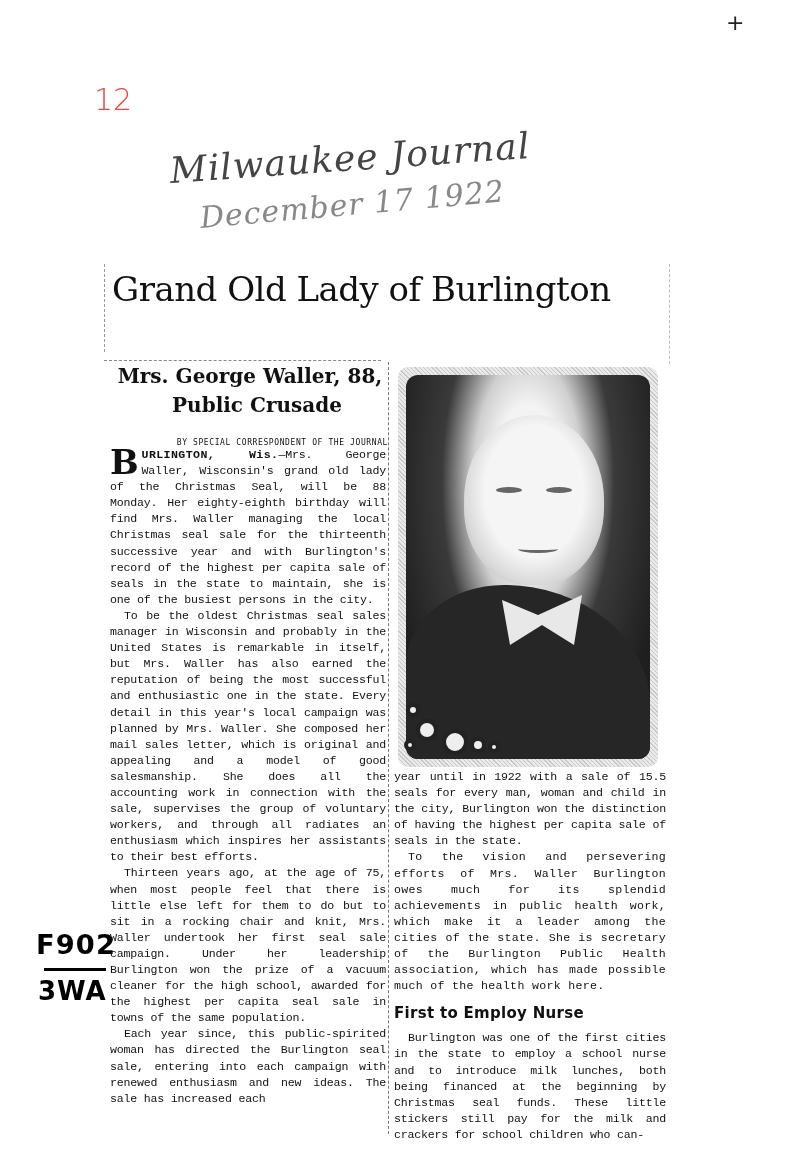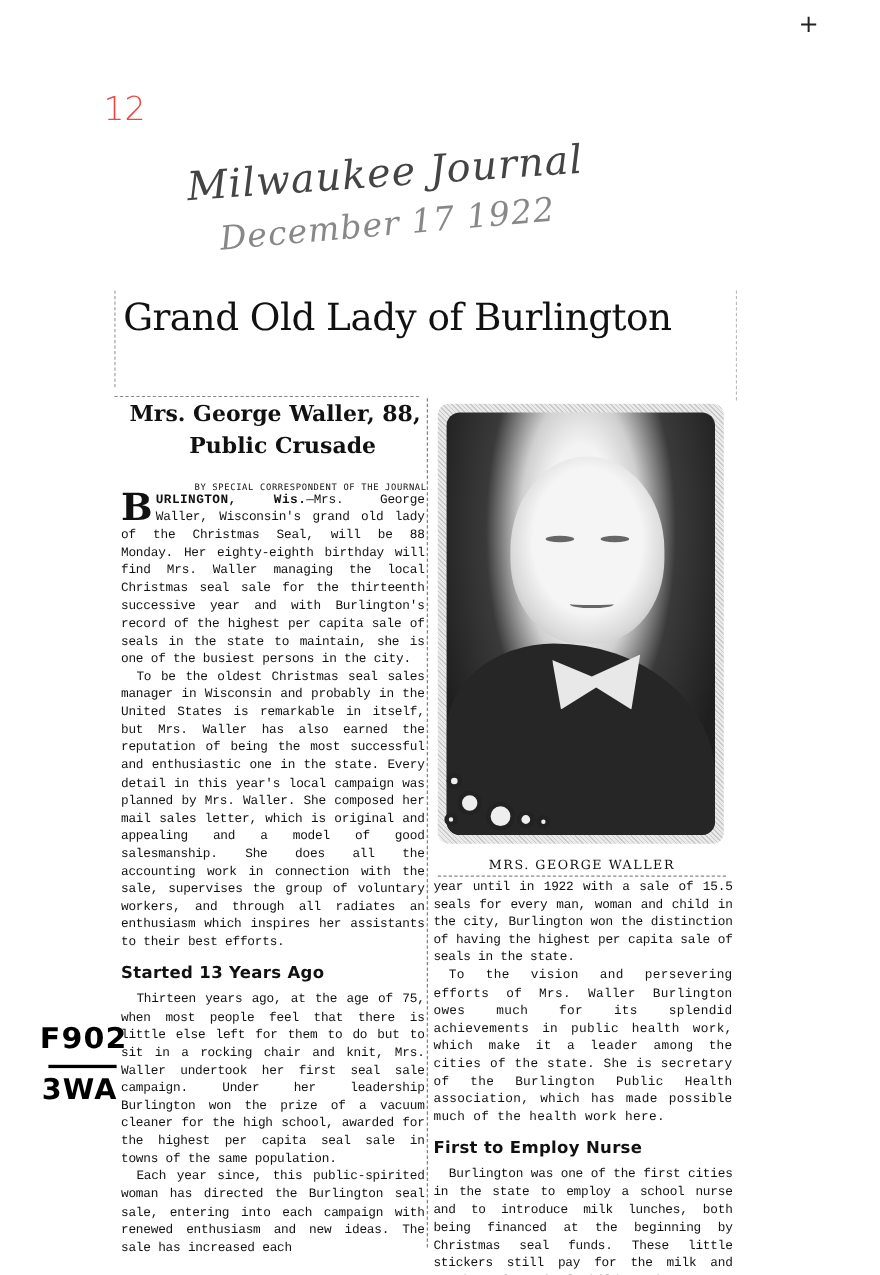--- a/index.html
+++ b/index.html
@@ -89,21 +89,20 @@
   <div class="col-left">
     <h2 class="deck">
       <span class="d1">Mrs. George Waller, 88,</span>
       <span class="d3">Public Crusade</span>
     </h2>
     <div class="byline">BY SPECIAL CORRESPONDENT OF THE JOURNAL</div>
     <div class="body">
       <p><span class="dropcap">B</span><span class="lead-caps">URLINGTON, Wis.</span><span>—Mrs. George Waller, Wisconsin's grand old lady of the Christmas Seal, will be 88 Monday. Her eighty-eighth birthday will find Mrs. Waller managing the local Christmas seal sale for the thirteenth successive year and with Burlington's record of the highest per capita sale of seals in the state to maintain, she is one of the busiest persons in the city.</span></p>
       <p class="ind">To be the oldest Christmas seal sales manager in Wisconsin and probably in the United States is remarkable in itself, but Mrs. Waller has also earned the reputation of being the most successful and enthusiastic one in the state. Every detail in this year's local campaign was planned by Mrs. Waller. She composed her mail sales letter, which is original and appealing and a model of good salesmanship. She does all the accounting work in connection with the sale, supervises the group of voluntary workers, and through all radiates an enthusiasm which inspires her assistants to their best efforts.</p>
     </div>
-    <h3 class="subhead">Started 13 Years Ago</h3>
     <div class="body">
       <p class="ind">Thirteen years ago, at the age of 75, when most people feel that there is little else left for them to do but to sit in a rocking chair and knit, Mrs. Waller undertook her first seal sale campaign. Under her leadership Burlington won the prize of a vacuum cleaner for the high school, awarded for the highest per capita seal sale in towns of the same population.</p>
       <p class="ind">Each year since, this public-spirited woman has directed the Burlington seal sale, entering into each campaign with renewed enthusiasm and new ideas. The sale has increased each</p>
     </div>
   </div>
 
   <div class="col-divider"></div>
   <div class="col-divider b"></div>
 
   <div class="col-right">
@@ -118,21 +117,20 @@
       </div>
       <div class="photo-deco">
         <span style="left:4px;top:2px;width:14px;height:14px;"></span>
         <span style="left:14px;top:18px;width:22px;height:22px;"></span>
         <span style="left:40px;top:28px;width:26px;height:26px;"></span>
         <span style="left:68px;top:36px;width:16px;height:16px;"></span>
         <span style="left:86px;top:40px;width:12px;height:12px;"></span>
         <span style="left:2px;top:38px;width:12px;height:12px;"></span>
       </div>
     </div>
-    <div class="caption">MRS. GEORGE WALLER</div>
     <div class="body">
       <p>year until in 1922 with a sale of 15.5 seals for every man, woman and child in the city, Burlington won the distinction of having the highest per capita sale of seals in the state.</p>
       <p class="ind smudge">To the vision and persevering efforts of Mrs. Waller Burlington owes much for its splendid achievements in public health work, which make it a leader among the cities of the state. She is secretary of the Burlington Public Health association, which has made possible much of the health work here.</p>
     </div>
     <h3 class="subhead">First to Employ Nurse</h3>
     <div class="body">
       <p class="ind">Burlington was one of the first cities in the state to employ a school nurse and to introduce milk lunches, both being financed at the beginning by Christmas seal funds. These little stickers still pay for the milk and crackers for school children who can-</p>
     </div>
   </div>
 </div>

